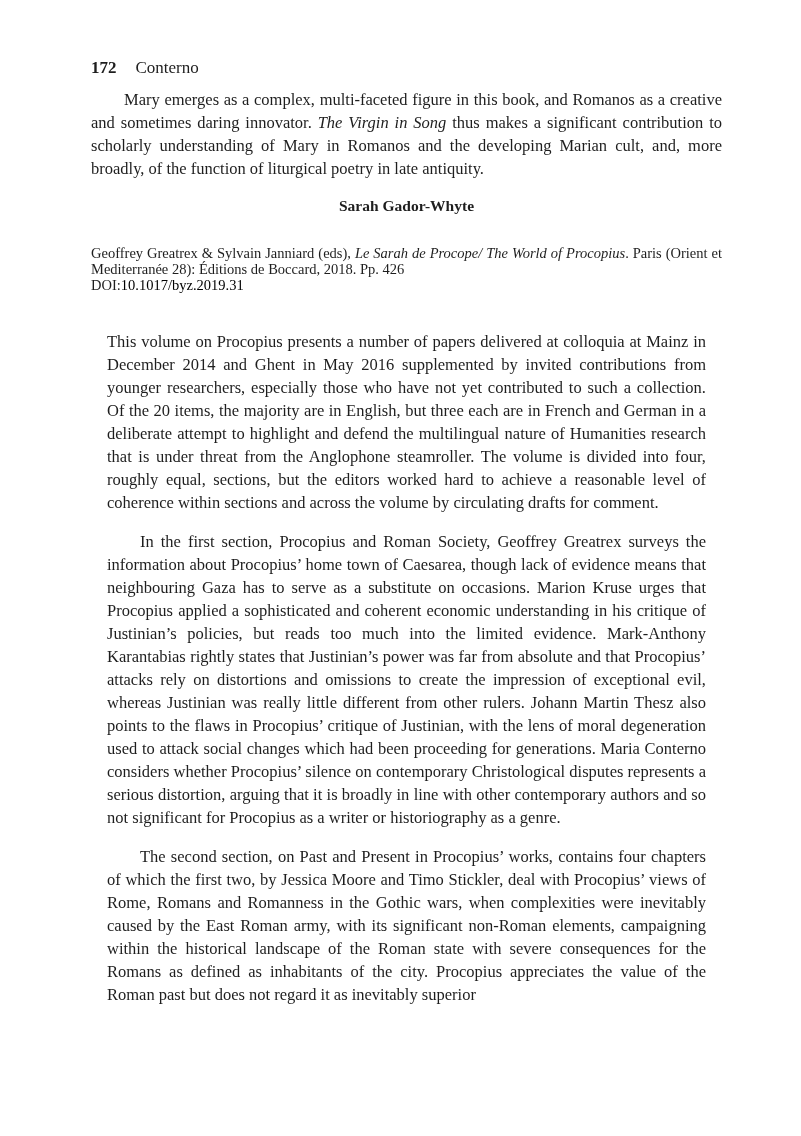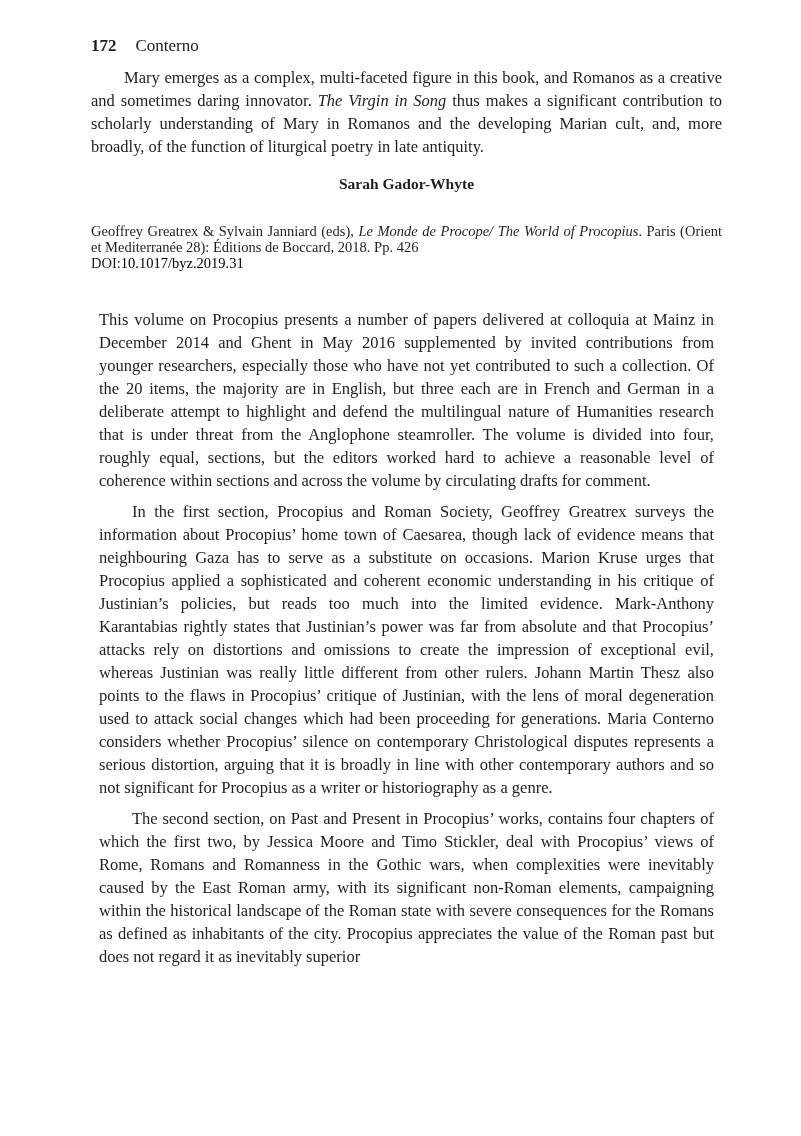--- a/index.html
+++ b/index.html
@@ -8,21 +8,21 @@
     height: 1136px;
     background: #ffffff;
     color: #1e1e1e;
     font-family: "Liberation Serif", serif;
     overflow: hidden;
   }
   .page {
     box-sizing: border-box;
     width: 801px;
     height: 1136px;
-    padding: 36px 79px 0 91px;
+    padding: 58px 79px 0 91px;
   }
   .running-head {
     display: flex;
     align-items: baseline;
     gap: 19px;
     font-size: 17px;
     line-height: 20px;
   }
   .page-number { font-weight: bold; }
   .closing-para {
@@ -57,21 +57,21 @@
     font-size: 14.5px;
     line-height: 16px;
   }
   .doi-link {
     color: #000000;
     text-decoration: none;
     cursor: pointer;
   }
   .review-body { margin-top: 37px; }
   .body-para {
-    margin: 8px;
+    margin: 16px;
     font-size: 16.5px;
     line-height: 23px;
     text-align: justify;
   }
   .body-para.indented { text-indent: 33px; }
 </style>
 </head>
 <body>
 
 <div class="page">
@@ -81,21 +81,21 @@
     <span>Conterno</span>
   </div>
 
   <p class="closing-para"><span>Mary emerges as a complex, multi-faceted figure in this book, and Romanos as a creative and sometimes daring innovator. </span><span class="em">The Virgin in Song</span><span> thus makes a significant contribution to scholarly understanding of Mary in Romanos and the developing Marian cult, and, more broadly, of the function of liturgical poetry in late antiquity.</span></p>
 
   <div class="signature">
     <div class="signature-name">Sarah Gador-Whyte</div>
   </div>
 
   <div class="citation-block">
-    <span>Geoffrey Greatrex &amp; Sylvain Janniard (eds), </span><span class="em">Le Monde de Procope/ The World of Procopius</span><span>. Paris (Orient et Mediterranée 28): Éditions de Boccard, 2018. Pp. 426</span>
+    <span>Geoffrey Greatrex &amp; Sylvain Janniard (eds), </span><span class="em">Le Sarah de Procope/ The World of Procopius</span><span>. Paris (Orient et Mediterranée 28): Éditions de Boccard, 2018. Pp. 426</span>
     <div class="doi-line"><span>DOI:</span><a class="doi-link">10.1017/byz.2019.31</a></div>
   </div>
 
   <div class="review-body">
     <p class="body-para">This volume on Procopius presents a number of papers delivered at colloquia at Mainz in December 2014 and Ghent in May 2016 supplemented by invited contributions from younger researchers, especially those who have not yet contributed to such a collection. Of the 20 items, the majority are in English, but three each are in French and German in a deliberate attempt to highlight and defend the multilingual nature of Humanities research that is under threat from the Anglophone steamroller. The volume is divided into four, roughly equal, sections, but the editors worked hard to achieve a reasonable level of coherence within sections and across the volume by circulating drafts for comment.</p>
     <p class="body-para indented">In the first section, Procopius and Roman Society, Geoffrey Greatrex surveys the information about Procopius’ home town of Caesarea, though lack of evidence means that neighbouring Gaza has to serve as a substitute on occasions. Marion Kruse urges that Procopius applied a sophisticated and coherent economic understanding in his critique of Justinian’s policies, but reads too much into the limited evidence. Mark-Anthony Karantabias rightly states that Justinian’s power was far from absolute and that Procopius’ attacks rely on distortions and omissions to create the impression of exceptional evil, whereas Justinian was really little different from other rulers. Johann Martin Thesz also points to the flaws in Procopius’ critique of Justinian, with the lens of moral degeneration used to attack social changes which had been proceeding for generations. Maria Conterno considers whether Procopius’ silence on contemporary Christological disputes represents a serious distortion, arguing that it is broadly in line with other contemporary authors and so not significant for Procopius as a writer or historiography as a genre.</p>
     <p class="body-para indented">The second section, on Past and Present in Procopius’ works, contains four chapters of which the first two, by Jessica Moore and Timo Stickler, deal with Procopius’ views of Rome, Romans and Romanness in the Gothic wars, when complexities were inevitably caused by the East Roman army, with its significant non-Roman elements, campaigning within the historical landscape of the Roman state with severe consequences for the Romans as defined as inhabitants of the city. Procopius appreciates the value of the Roman past but does not regard it as inevitably superior</p>
   </div>
 
 </div>

